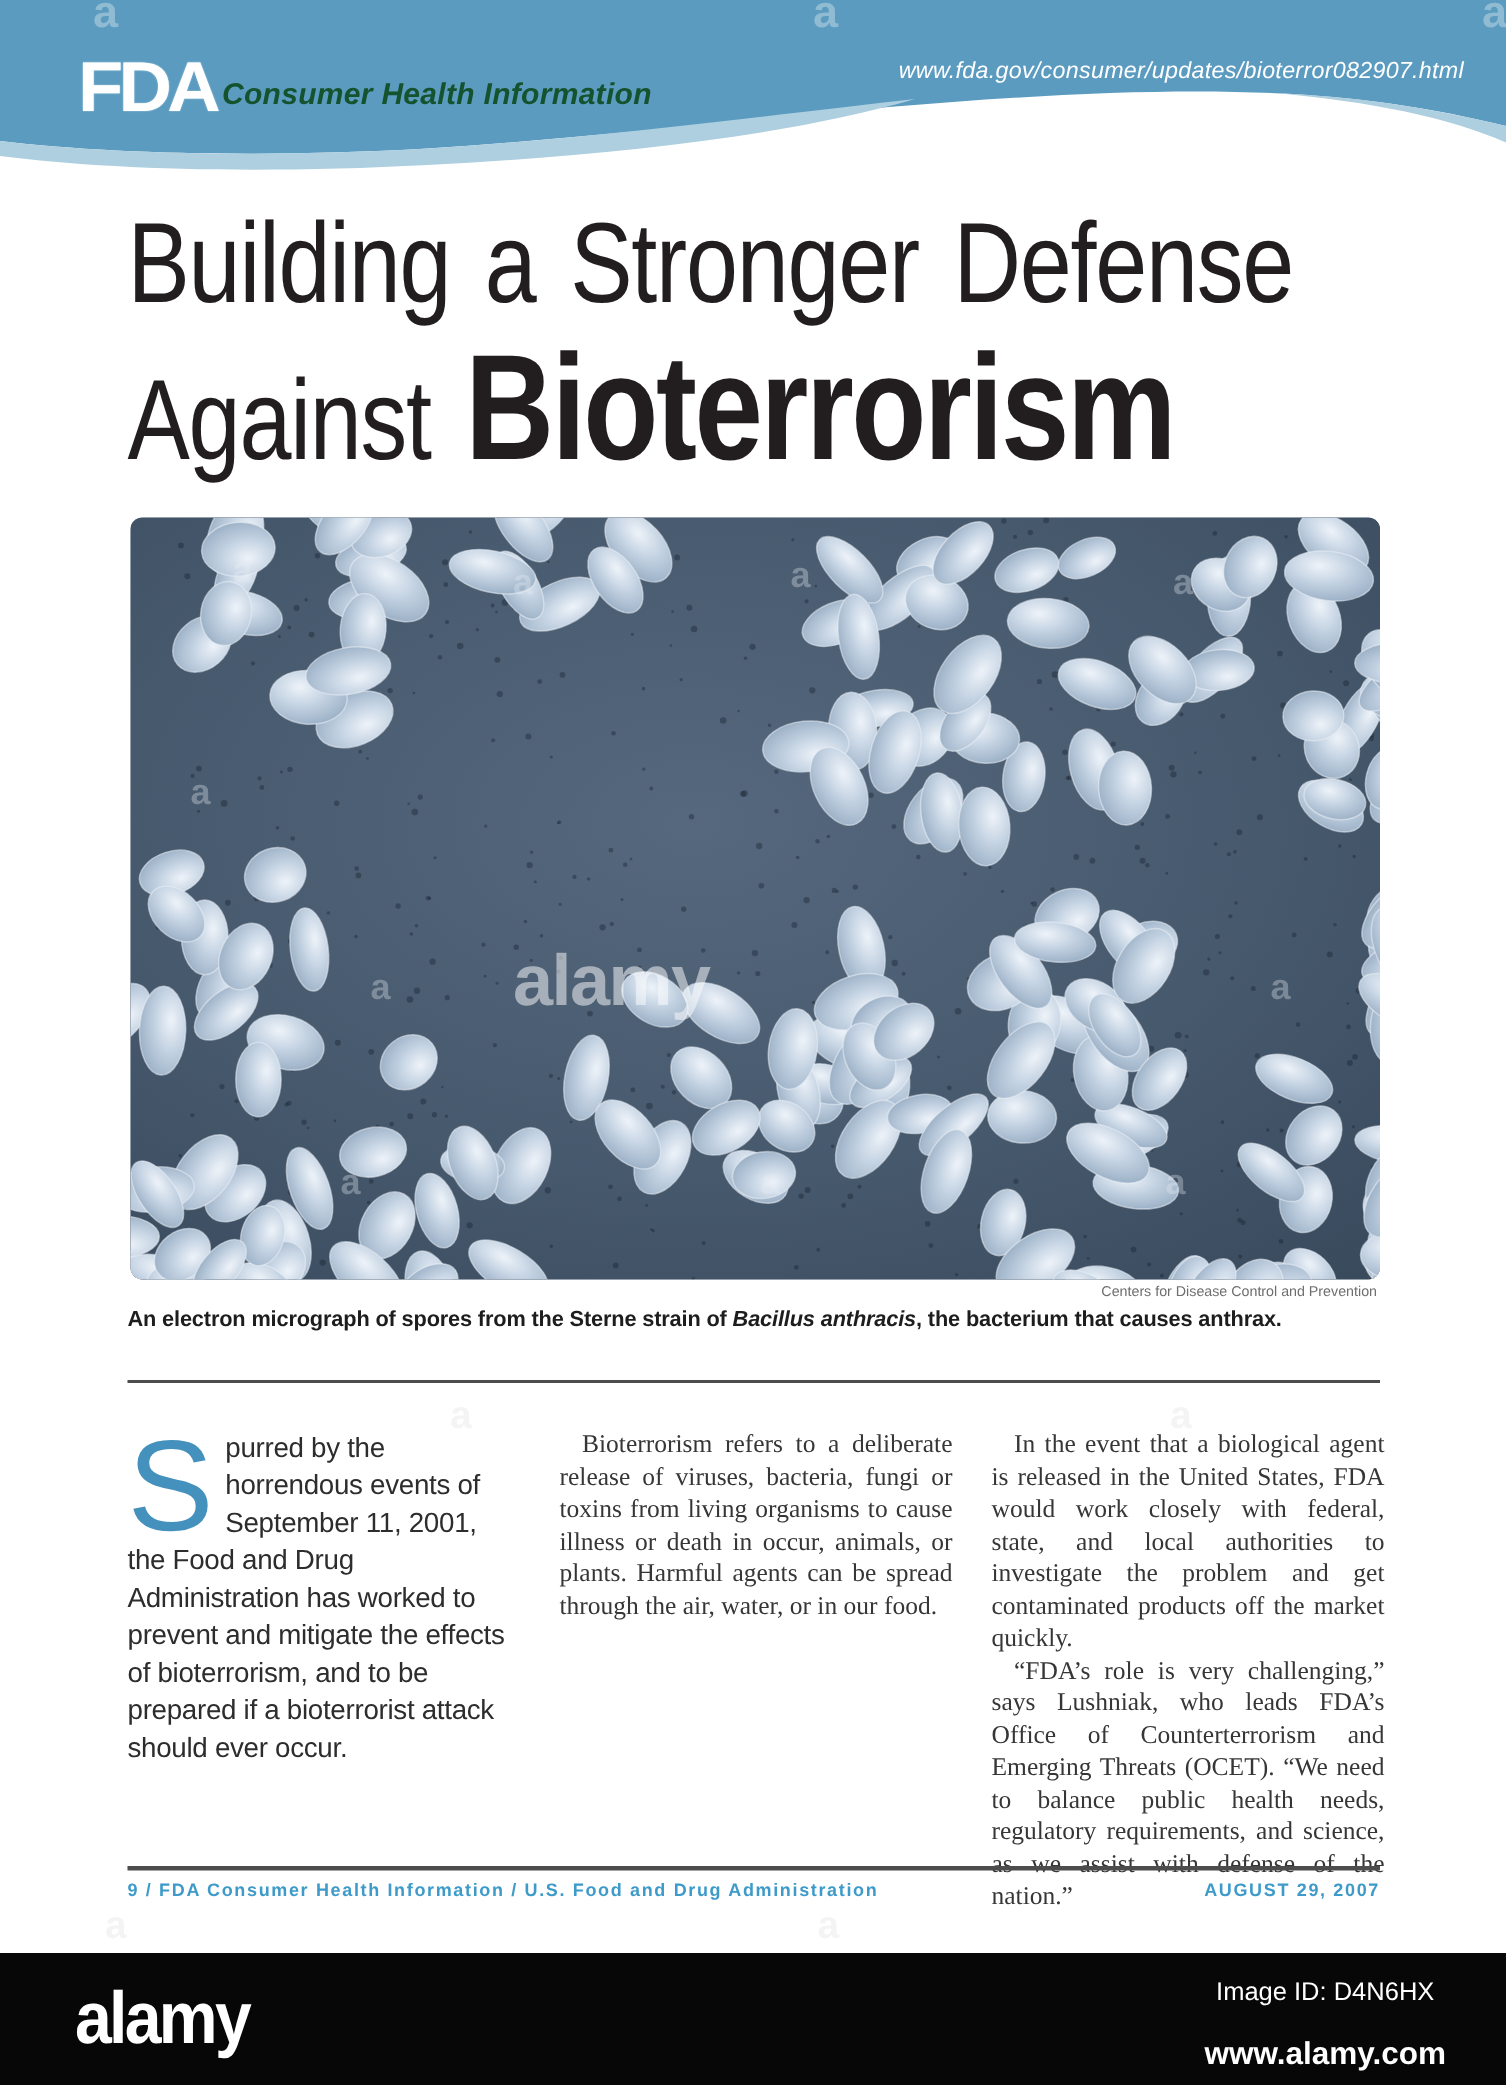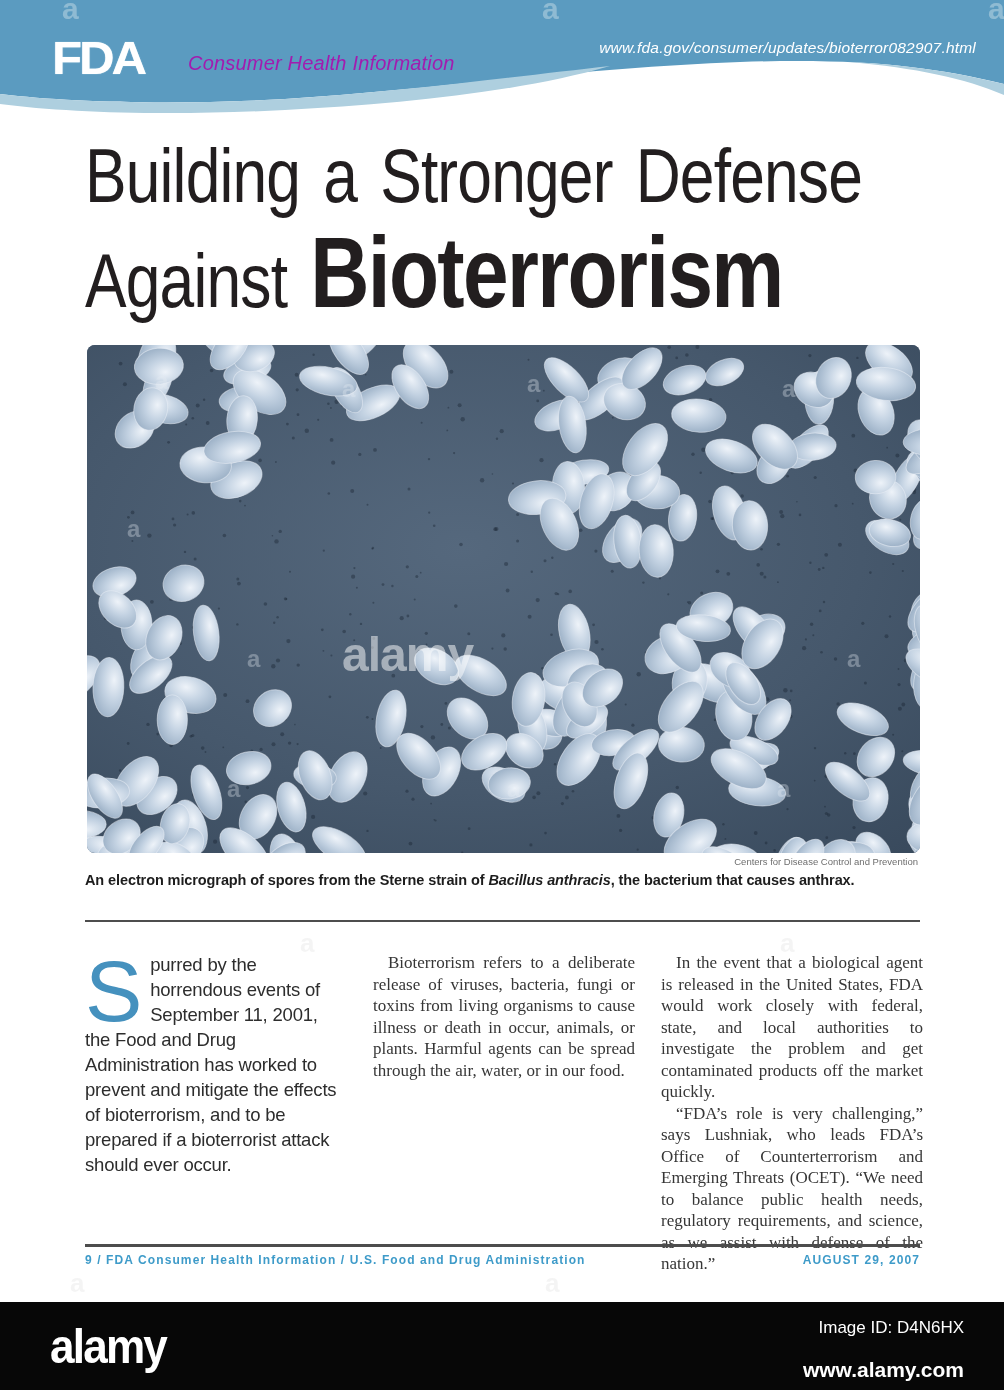--- a/index.html
+++ b/index.html
@@ -12,23 +12,22 @@
 
   
   #header-wave { position:absolute; top:0; left:0; width:1004px; height:120px; }
   .fda-logo {
     position:absolute; left:52px; top:30px;
     color:#ffffff; font-size:47px; font-weight:bold; letter-spacing:-3px;
     text-shadow:0 0 1px #cfe4ee; transform:scaleX(1.05); transform-origin:0 0;
   }
   .brand {
     position:absolute; left:148px; top:52px;
-    color:#a21caf; font-size:20px; font-weight:normal; font-style:italic;
+    color:#14532d; font-size:20px; font-weight:bold; font-style:italic;
     letter-spacing:0.2px;
-    margin-left:40px;
   }
   .header-url {
     position:absolute; right:28px; top:39px;
     color:#ffffff; font-size:15.5px; font-style:italic; letter-spacing:0.2px;
   }
   .wm-blue {
     position:absolute; color:#9cc3d8; opacity:0.8; font-size:30px; font-weight:bold;
   }
 
   
@@ -94,21 +93,21 @@
   
   #stock-bar {
     position:absolute; left:0; top:1302px; width:1004px; height:88px; background:#070707;
   }
   .alamy-logo {
     position:absolute; left:50px; top:16px; color:#ffffff;
     font-size:49px; font-weight:bold; letter-spacing:-2px;
     transform:scaleX(0.9); transform-origin:0 0;
   }
   .stock-meta { position:absolute; right:40px; top:16px; text-align:right; color:#ffffff; }
-  .stock-id   { font-size:17px; margin-bottom:6px; }
+  .stock-id   { font-size:17px; margin-bottom:6px;text-align:center; }
   .stock-site { font-size:21px; font-weight:bold;margin-top:20px; }
 
   .wm-page-a {
     position:absolute; color:#9a9a9a; opacity:0.10; font-size:26px; font-weight:bold;
   }
 </style>
 </head>
 <body>
 
 <div id="page">

